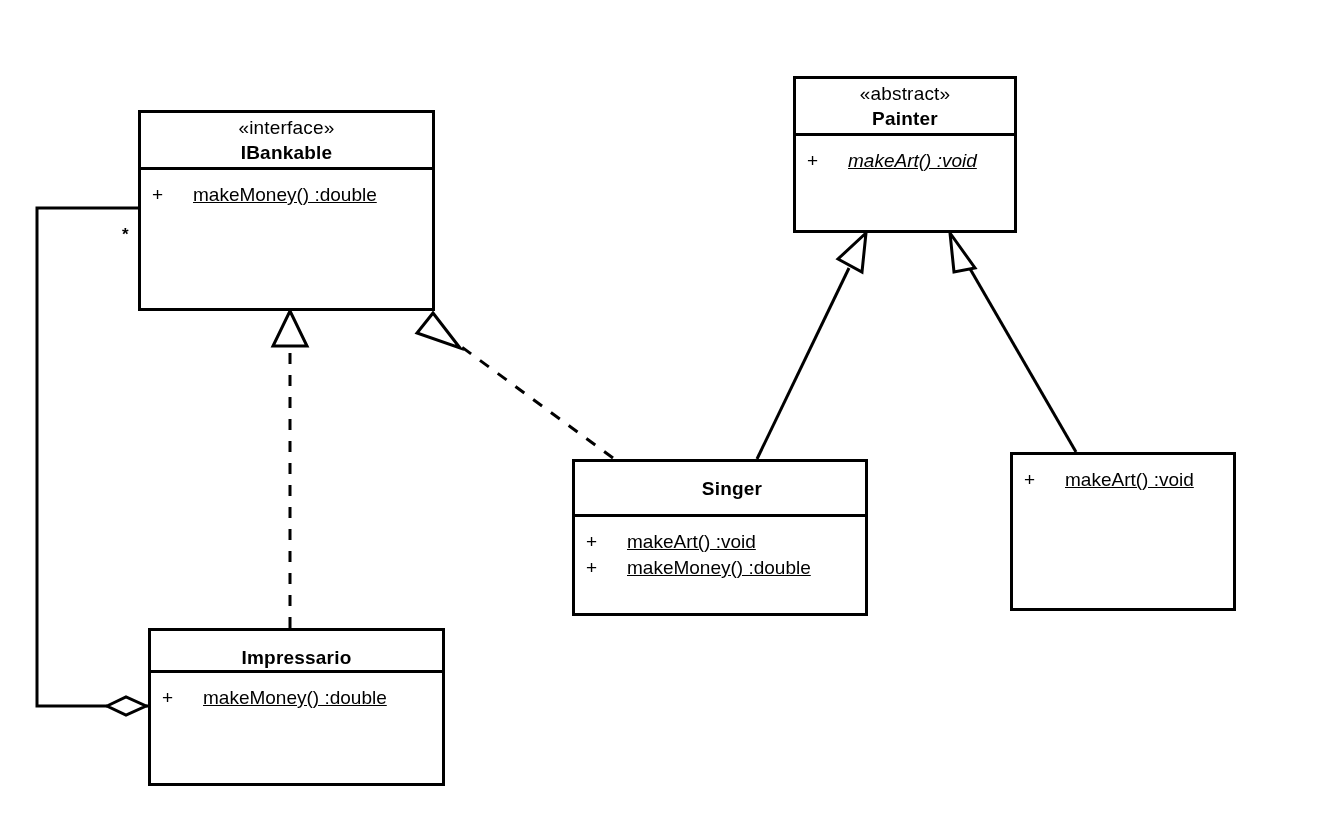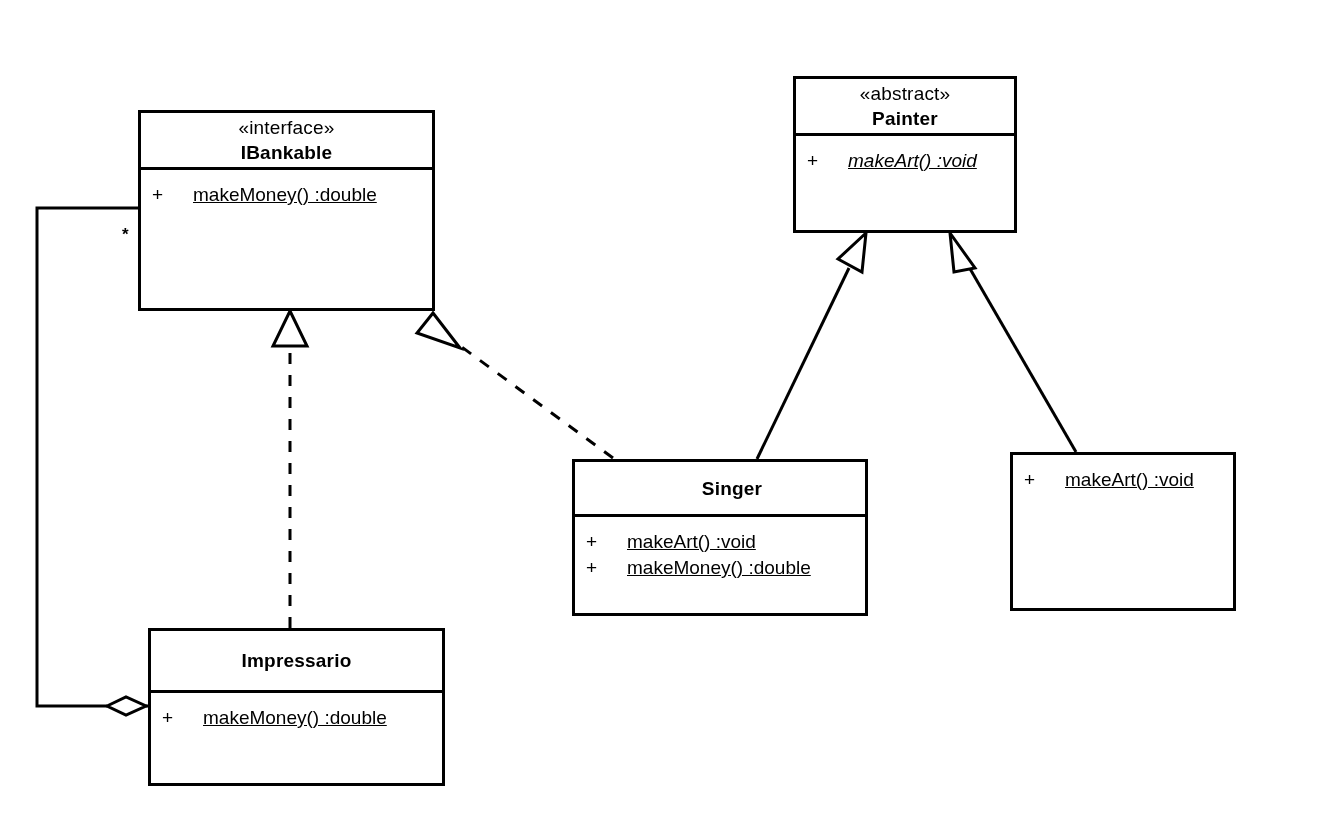--- a/index.html
+++ b/index.html
@@ -173,21 +173,21 @@
   <div class="uml-class" style="left:1010px; top:452px; width:226px; height:159px;">
     <div class="class-body">
       <div class="member">
         <span class="vis">+</span>
         <span class="sig">makeArt()  :void</span>
       </div>
     </div>
   </div>
 
   <div class="uml-class" style="left:148px; top:628px; width:297px; height:158px;">
-    <div class="class-header" style="height:62px;">
+    <div class="class-header" style="height:42px;justify-content:flex-end;">
       <div class="class-name">Impressario</div>
     </div>
     <div class="class-body">
       <div class="member">
         <span class="vis">+</span>
         <span class="sig">makeMoney()  :double</span>
       </div>
     </div>
   </div>
 

